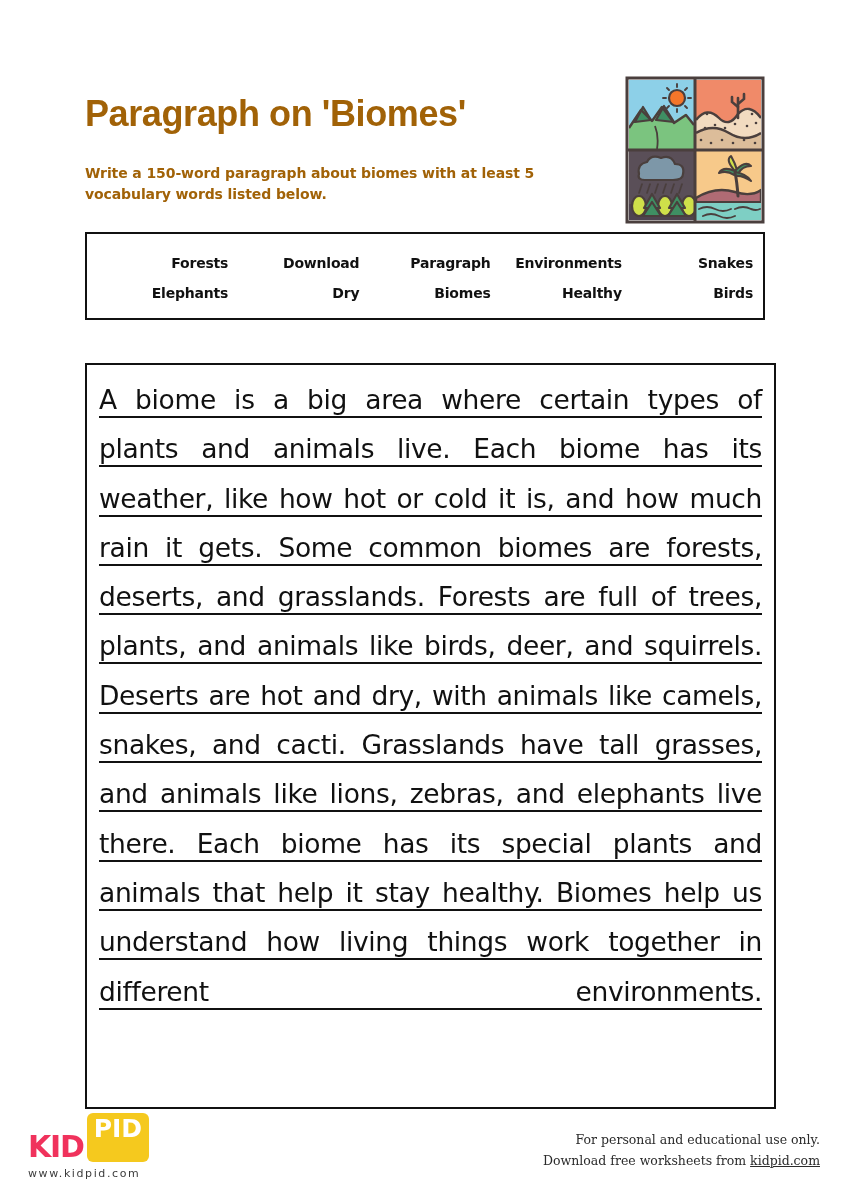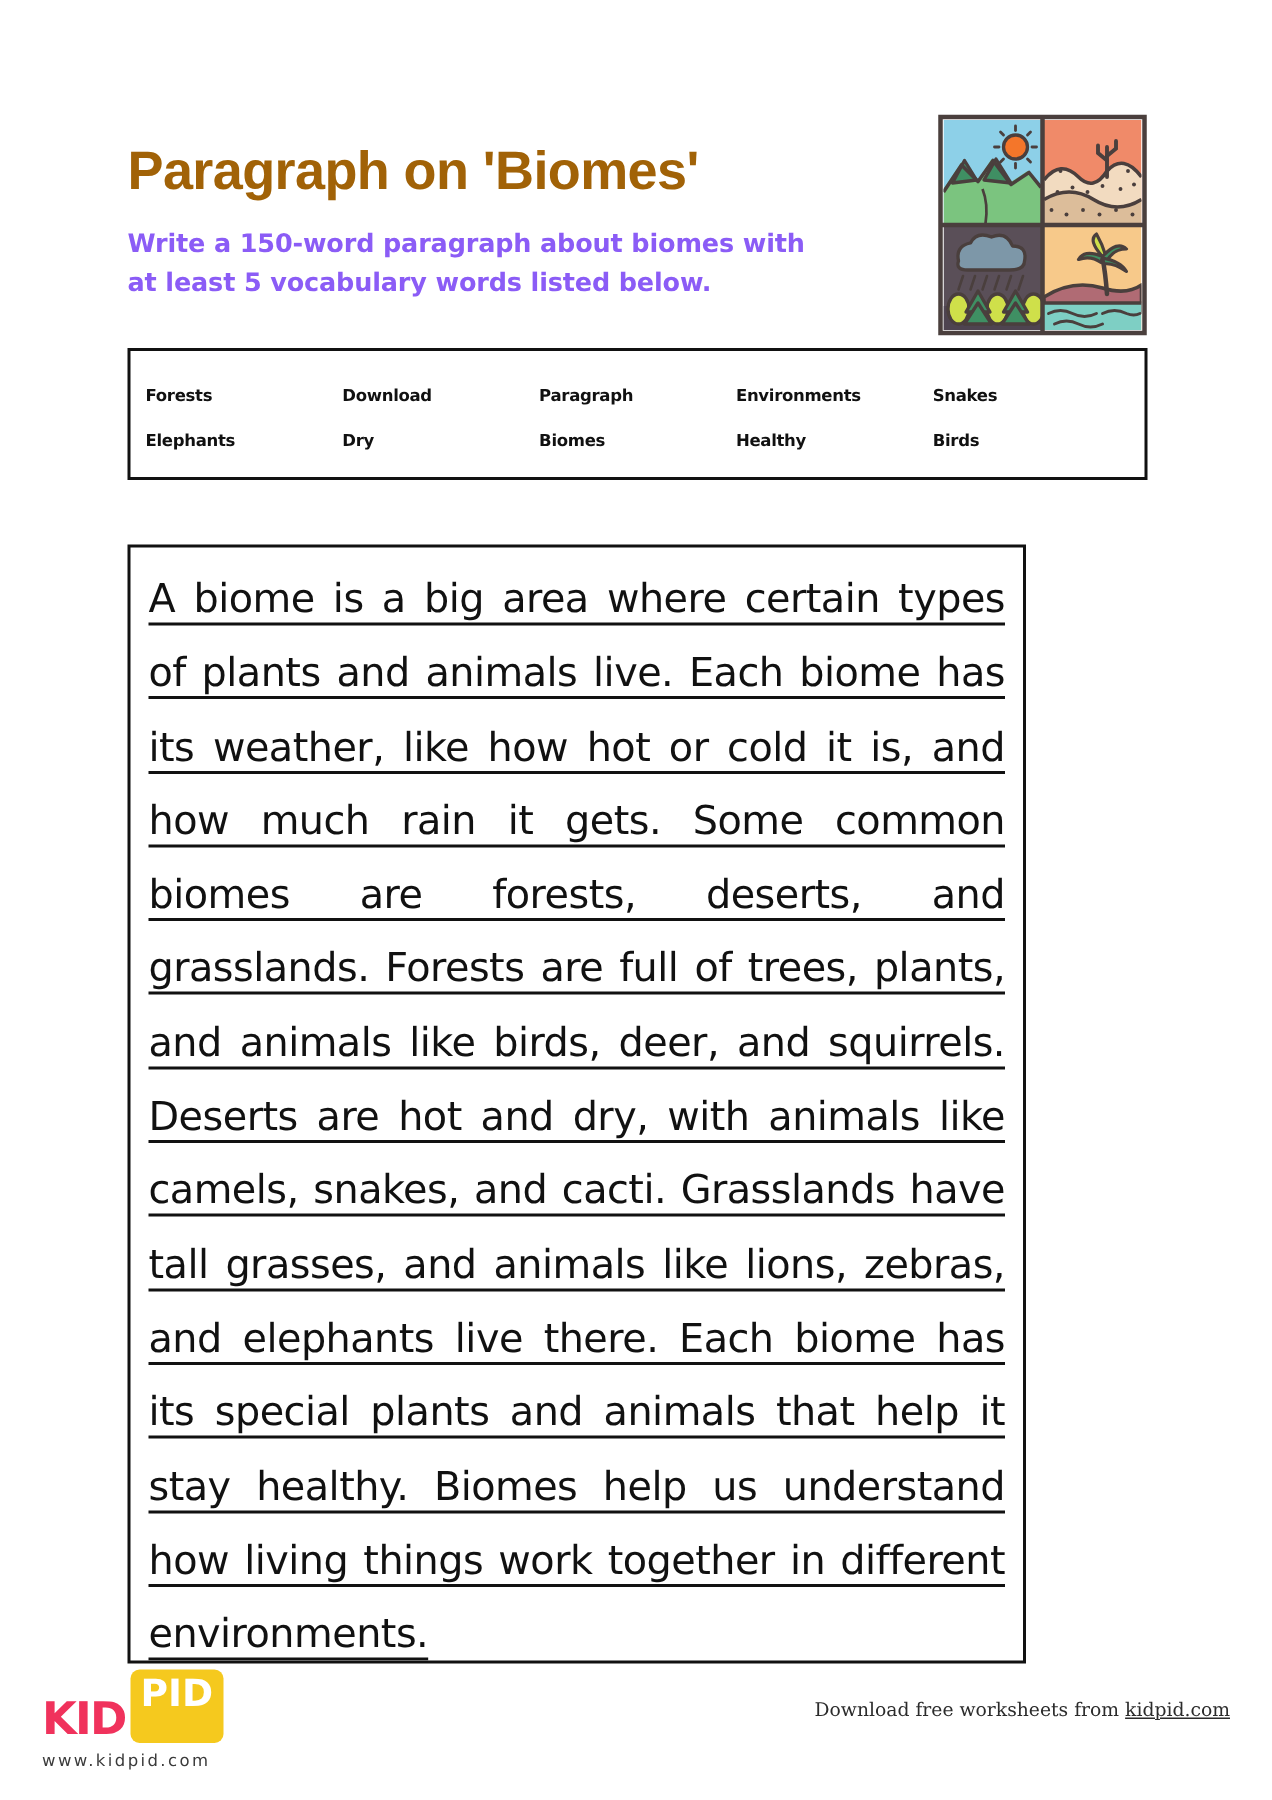--- a/index.html
+++ b/index.html
@@ -41,25 +41,25 @@
   .worksheet-title {
     font-family: Liberation Sans, sans-serif;
     font-size: 36px;
     font-weight: bold;
     color: #a16207;
     letter-spacing: -0.4px;
     line-height: 1.1;
   }
 
   .worksheet-subtitle {
-    margin-top: 16px;
-    font-family: "DejaVu Sans", sans-serif;
-    font-size: 17px;
-    font-weight: bold;
-    color: #8b5cf6;
+    margin-top: 29px;
+    font-family: "DejaVu Sans", sans-serif;
+    font-size: 14px;
+    font-weight: bold;
+    color: #a16207;
     line-height: 1.55;
     letter-spacing: -0.1px;
   }
 
   
   .illustration {
     position: absolute;
     right: 0;
     top: 6px;
     width: 140px;
@@ -80,34 +80,34 @@
   }
 
   .vocab-row {
     display: flex;
     width: 100%;
     height: 30px;
     align-items: center;
   }
   .vocab-cell {
     flex: 1 1 0;
-    text-align: left;
-    font-family: "DejaVu Sans", sans-serif;
-    font-size: 11px;
+    text-align: right;
+    font-family: "DejaVu Sans", sans-serif;
+    font-size: 14px;
     font-weight: bold;
     color: #111111;
     letter-spacing: -0.2px;
   }
 
   
   .paragraph-box {
     position: absolute;
     left: 85px;
     top: 363px;
-    width: 599px;
+    width: 691px;
     height: 746px;
     border: 2px solid #111111;
     background: #ffffff;
     padding: 10px 12px 8px 12px;
     overflow: hidden;
   }
 
   .paragraph-text {
     font-family: "DejaVu Sans", sans-serif;
     font-size: 26.5px;
@@ -353,19 +353,20 @@
 
     <div class="logo">
       <div class="logo-mark">
         <span class="logo-kid">KID</span>
         <span class="logo-pid">PID</span>
       </div>
       <div class="logo-url">www.kidpid.com</div>
     </div>
 
     <div class="credits">
+      <div>For personal and educational use only.</div>
       <div>
         <span>Download free worksheets from </span><span class="credits-link">kidpid.com</span>
       </div>
     </div>
   </div>
 
 </div>
 
 </body></html>

